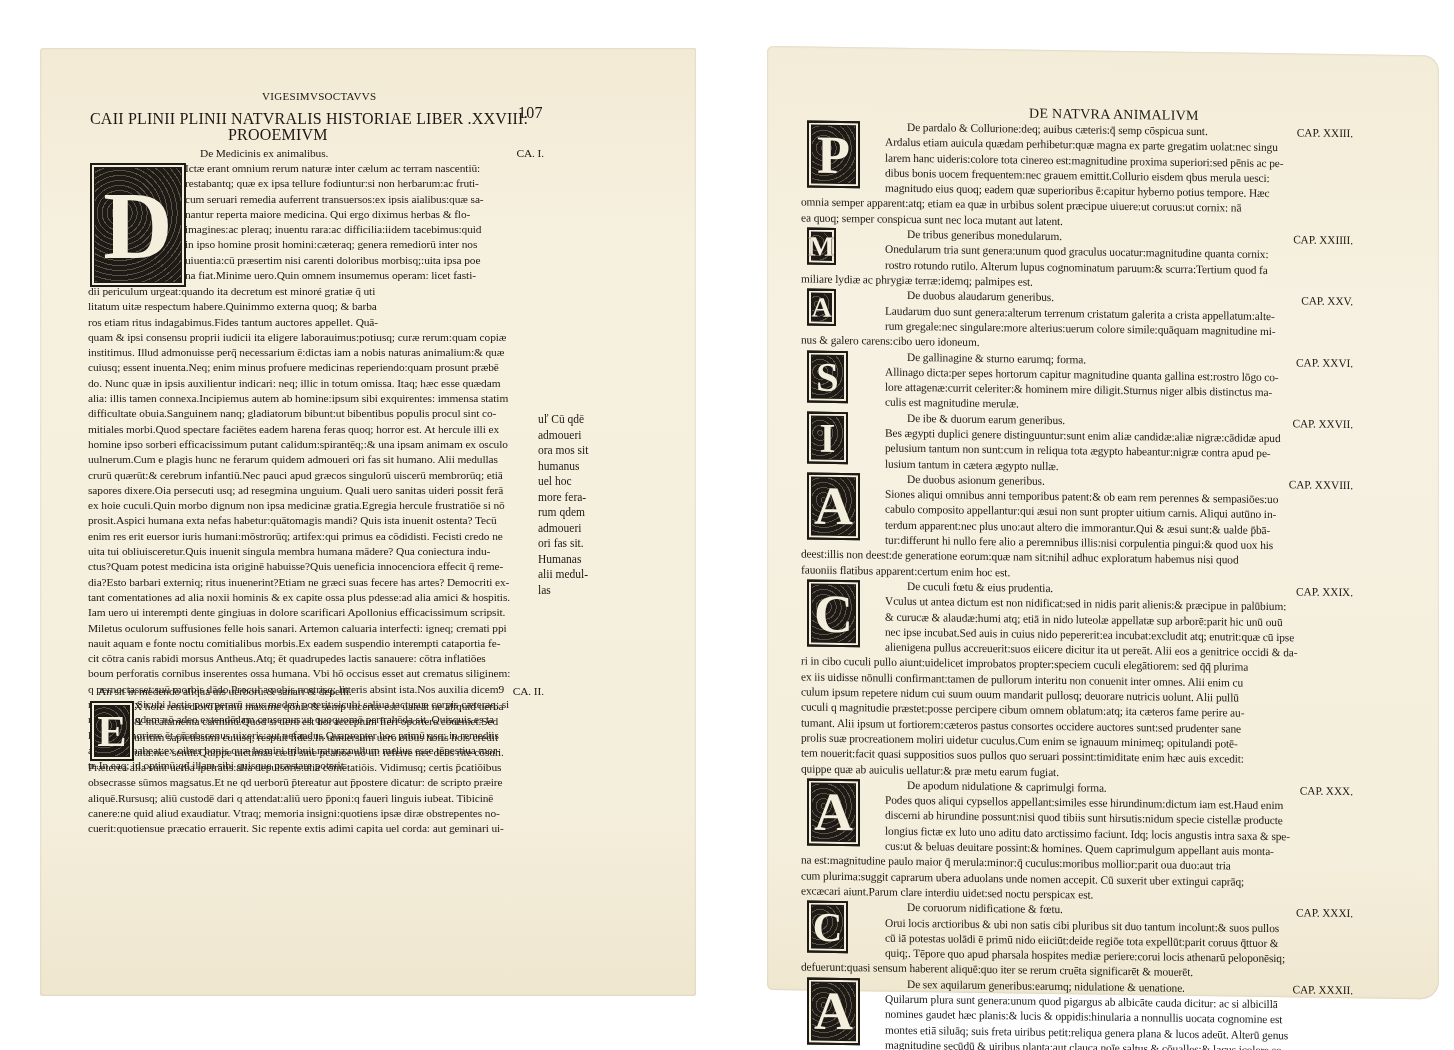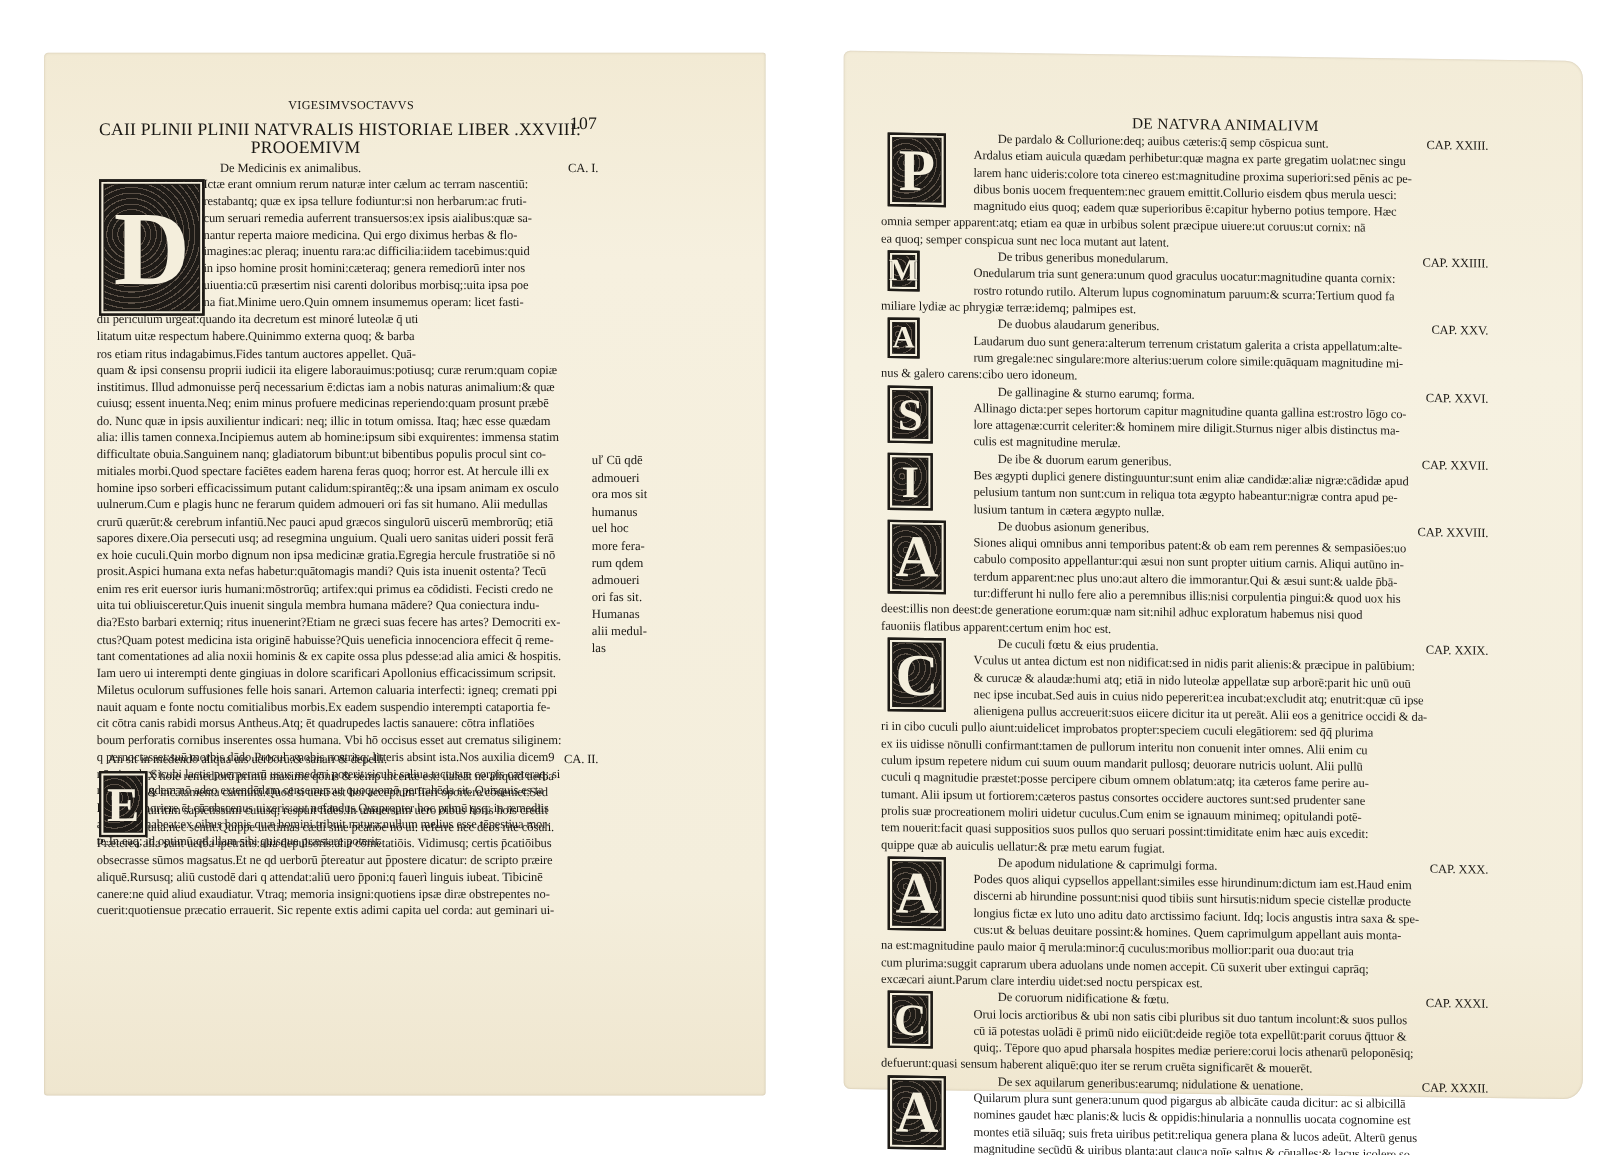--- a/index.html
+++ b/index.html
@@ -47,40 +47,40 @@
       <div class="line">Ictæ erant omnium rerum naturæ inter cælum ac terram nascentiū:</div>
       <div class="line">restabantq; quæ ex ipsa tellure fodiuntur:si non herbarum:ac fruti-</div>
       <div class="line">cum seruari remedia auferrent transuersos:ex ipsis aialibus:quæ sa-</div>
       <div class="line">nantur reperta maiore medicina. Qui ergo diximus herbas &amp; flo-</div>
       <div class="line">imagines:ac pleraq; inuentu rara:ac difficilia:iidem tacebimus:quid</div>
       <div class="line">in ipso homine prosit homini:cæteraq; genera remediorū inter nos</div>
       <div class="line">uiuentia:cū præsertim nisi carenti doloribus morbisq;:uita ipsa poe</div>
       <div class="line">na fiat.Minime uero.Quin omnem insumemus operam: licet fasti-</div>
     </div>
   <div class="txt" id="lp-c1b" style="left:48px;top:236px;width:460px;">
-      <div class="line">dii periculum urgeat:quando ita decretum est minoré luteolæ q̄ uti</div>
+      <div class="line">dii periculum urgeat:quando ita decretum est minoré gratiæ q̄ uti</div>
       <div class="line">litatum uitæ respectum habere.Quinimmo externa quoq; &amp; barba</div>
       <div class="line">ros etiam ritus indagabimus.Fides tantum auctores appellet. Quā-</div>
       <div class="line">quam &amp; ipsi consensu proprii iudicii ita eligere laborauimus:potiusq; curæ rerum:quam copiæ</div>
       <div class="line">institimus. Illud admonuisse perq̄ necessarium ē:dictas iam a nobis naturas animalium:&amp; quæ</div>
       <div class="line">cuiusq; essent inuenta.Neq; enim minus profuere medicinas reperiendo:quam prosunt præbē</div>
       <div class="line">do. Nunc quæ in ipsis auxilientur indicari: neq; illic in totum omissa. Itaq; hæc esse quædam</div>
       <div class="line">alia: illis tamen connexa.Incipiemus autem ab homine:ipsum sibi exquirentes: immensa statim</div>
       <div class="line">difficultate obuia.Sanguinem nanq; gladiatorum bibunt:ut bibentibus populis procul sint co-</div>
       <div class="line">mitiales morbi.Quod spectare faciētes eadem harena feras quoq; horror est. At hercule illi ex</div>
       <div class="line">homine ipso sorberi efficacissimum putant calidum:spirantēq;:&amp; una ipsam animam ex osculo</div>
       <div class="line">uulnerum.Cum e plagis hunc ne ferarum quidem admoueri ori fas sit humano. Alii medullas</div>
       <div class="line">crurū quærūt:&amp; cerebrum infantiū.Nec pauci apud græcos singulorū uiscerū membrorūq; etiā</div>
       <div class="line">sapores dixere.Oia persecuti usq; ad resegmina unguium. Quali uero sanitas uideri possit ferā</div>
       <div class="line">ex hoie cuculi.Quin morbo dignum non ipsa medicinæ gratia.Egregia hercule frustratiōe si nō</div>
       <div class="line">prosit.Aspici humana exta nefas habetur:quātomagis mandi? Quis ista inuenit ostenta? Tecū</div>
       <div class="line">enim res erit euersor iuris humani:mōstrorūq; artifex:qui primus ea cōdidisti. Fecisti credo ne</div>
       <div class="line">uita tui obliuisceretur.Quis inuenit singula membra humana mādere? Qua coniectura indu-</div>
+      <div class="line">ctus?Quam potest medicina ista originē habuisse?Quis ueneficia innocenciora effecit q̄ reme-</div>
       <div class="line">dia?Esto barbari externiq; ritus inuenerint?Etiam ne græci suas fecere has artes? Democriti ex-</div>
-      <div class="line">ctus?Quam potest medicina ista originē habuisse?Quis ueneficia innocenciora effecit q̄ reme-</div>
       <div class="line">tant comentationes ad alia noxii hominis &amp; ex capite ossa plus pdesse:ad alia amici &amp; hospitis.</div>
       <div class="line">Iam uero ui interempti dente gingiuas in dolore scarificari Apollonius efficacissimum scripsit.</div>
       <div class="line">Miletus oculorum suffusiones felle hois sanari. Artemon caluaria interfecti: igneq; cremati ppi</div>
       <div class="line">nauit aquam e fonte noctu comitialibus morbis.Ex eadem suspendio interempti cataportia fe-</div>
       <div class="line">cit cōtra canis rabidi morsus Antheus.Atq; ēt quadrupedes lactis sanauere: cōtra inflatiōes</div>
       <div class="line">boum perforatis cornibus inserentes ossa humana. Vbi hō occisus esset aut crematus siliginem:</div>
       <div class="line">q pernoctasset:suū morbis dādo.Procul a nobis nostrisq; litteris absint ista.Nos auxilia dicem9</div>
       <div class="line">nō piacula.Sicubi lactis puerperarū usus mederi poterit:sicubi saliua tactusue corpis cæteraq; si</div>
       <div class="line">milia.Vitā qdem nō adeo extendēdam censemus:ut quoquomō pertrahēda sit. Quisquis es ta</div>
       <div class="line">lis æque moriere ēt cū obscenus uixeris:aut nefandus.Quapropter hoc primū qsq; in remediis</div>

